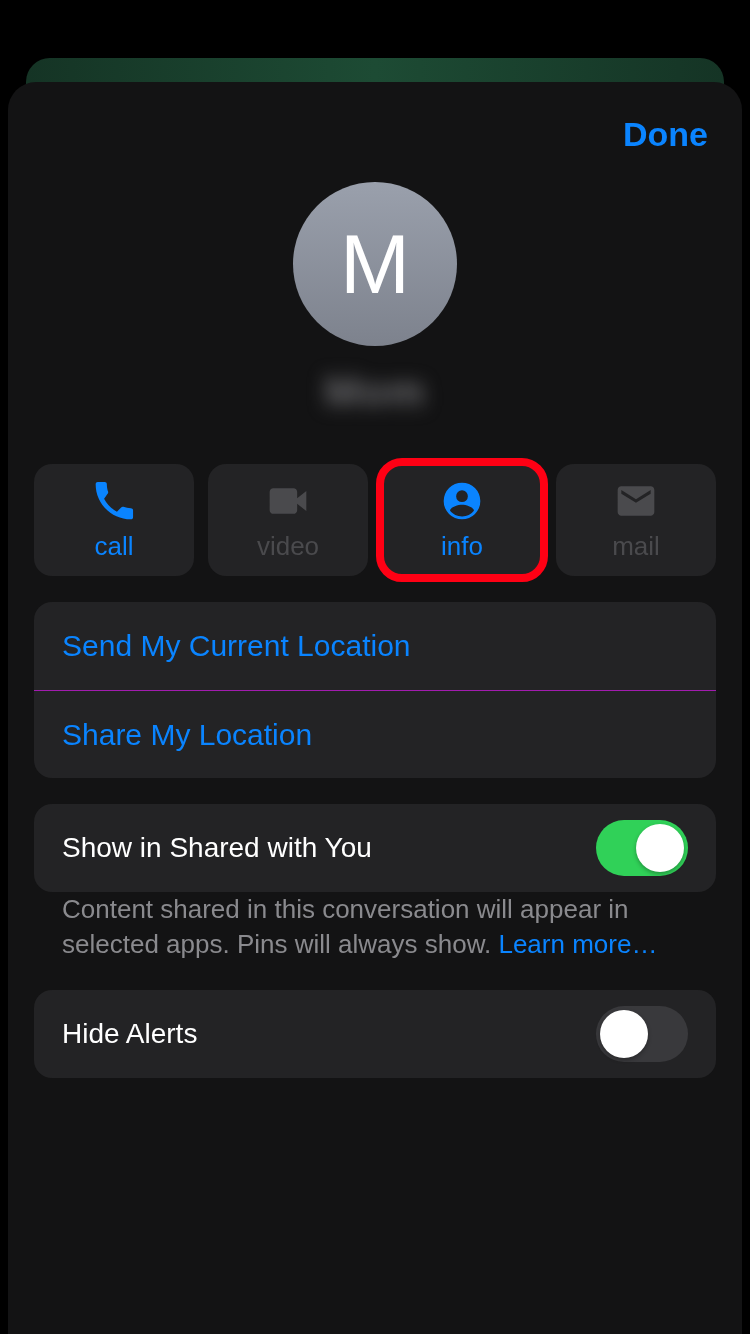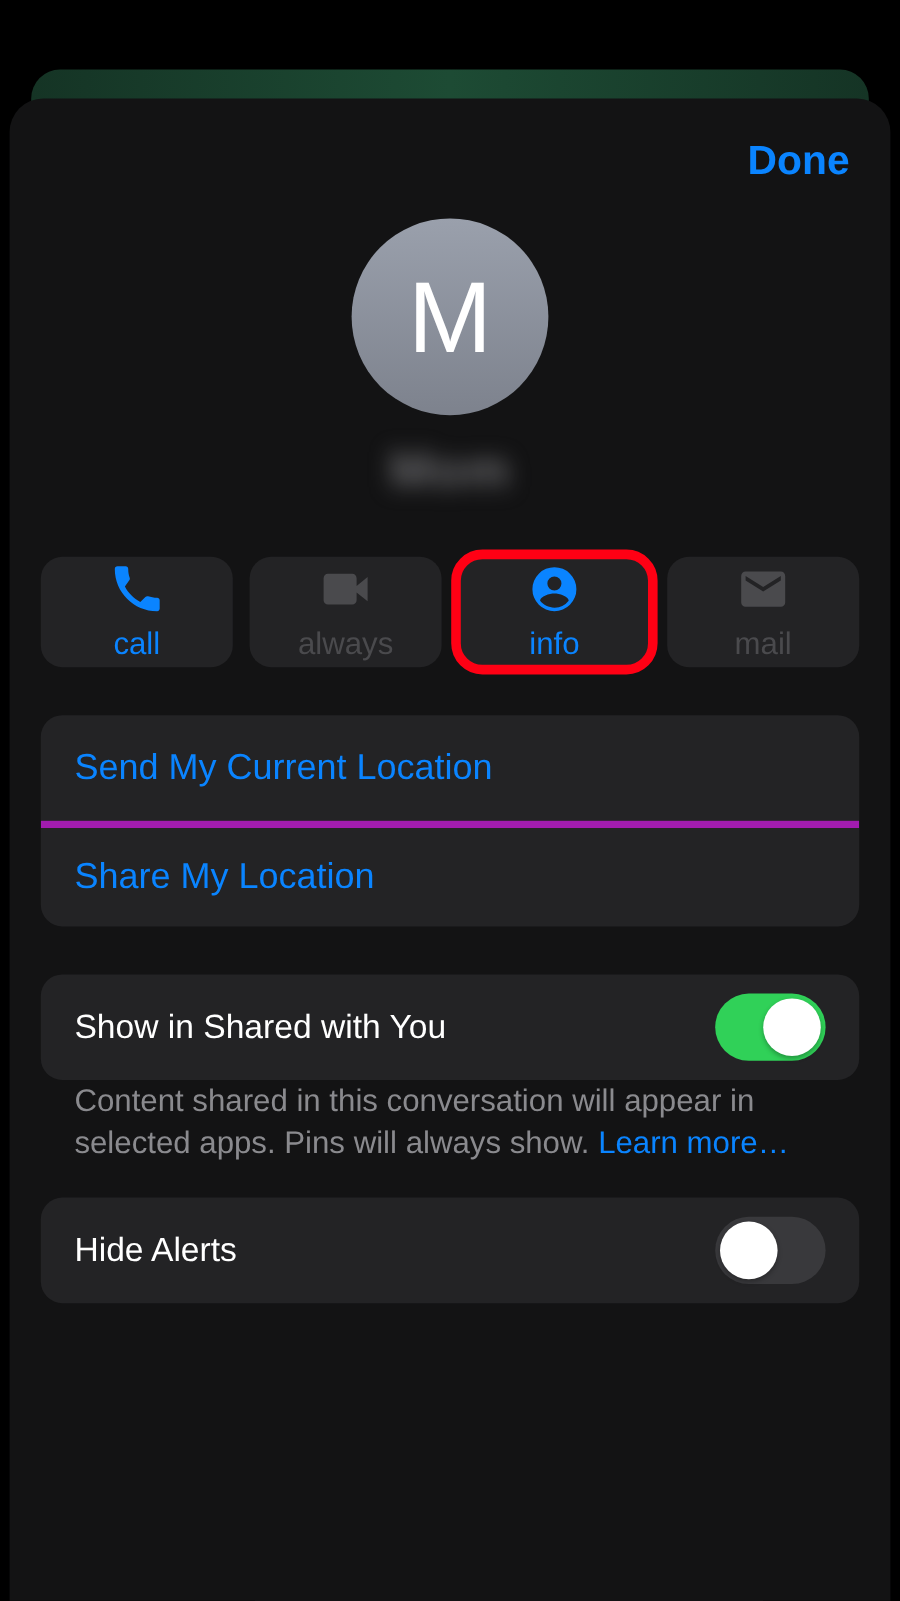--- a/index.html
+++ b/index.html
@@ -38,21 +38,21 @@
     color: #6b6b6e;
     filter: blur(9px);
     letter-spacing: 1px;
   }
 
   .action-row {
     display: flex; gap: 14px;
     margin-top: 48px;
   }
   .action-btn {
-    flex: 1; height: 92px;
+    flex: 1; height: 112px;
     background: #232325;
     border-radius: 18px;
     display: flex; flex-direction: column;
     align-items: center; justify-content: center;
     gap: 8px;
     position: relative;
   }
   .action-btn.disabled .action-icon svg { fill: #4a4a4d; }
   .action-btn.disabled .action-label { color: #4a4a4d; }
   .action-btn.enabled .action-icon svg { fill: #0a84ff; }
@@ -61,32 +61,32 @@
   .action-icon svg { width: 44px; height: 44px; }
   .action-label { font-size: 26px; font-weight: 400; }
   .highlight-ring {
     position: absolute; inset: -6px;
     border: 8px solid #ff0014;
     border-radius: 26px;
     pointer-events: none;
   }
 
   .group {
-    margin-top: 40px;
+    margin-top: 26px;
     background: #232325;
     border-radius: 18px;
     overflow: hidden;
   }
   .group.tight { margin-top: 28px; }
   .row {
     min-height: 88px;
     padding: 0 28px;
     display: flex; align-items: center; justify-content: space-between;
   }
-  .row + .row { border-top: 6px solid #a21caf; }
+  .row + .row { border-top: 1px solid #a21caf; }
   .row-link { color: #0a84ff; font-size: 30px; }
   .row-label { color: #fff; font-size: 28px; }
 
   .footer-text {
     padding: 0 28px;
     color: #8a8a8e; font-size: 26px; line-height: 1.35;
   }
   .footer-text a { color: #0a84ff; text-decoration: none; }
 
   
@@ -131,21 +131,21 @@
       </span>
       <span class="action-label">call</span>
     </div>
 
     <div class="action-btn disabled">
       <span class="action-icon">
         <svg viewBox="0 0 24 24">
             <path d="M17 10.5V7c0-1.1-.9-2-2-2H4C2.9 5 2 5.9 2 7v10c0 1.1.9 2 2 2h11c1.1 0 2-.9 2-2v-3.5l5 4v-11l-5 4z"></path>
           </svg>
       </span>
-      <span class="action-label">always</span>
+      <span class="action-label">video</span>
     </div>
 
     <div class="action-btn enabled">
       <div class="highlight-ring"></div>
       <span class="action-icon">
         <svg viewBox="0 0 24 24">
             <path d="M12 2a10 10 0 1 0 0 20 10 10 0 0 0 0-20zm0 4.2a3.2 3.2 0 1 1 0 6.4 3.2 3.2 0 0 1 0-6.4zm0 14.2c-2.6 0-5-1.2-6.5-3.1.1-2.1 4.3-3.3 6.5-3.3s6.4 1.2 6.5 3.3A8.1 8.1 0 0 1 12 20.4z"></path>
           </svg>
       </span>
       <span class="action-label">info</span>

